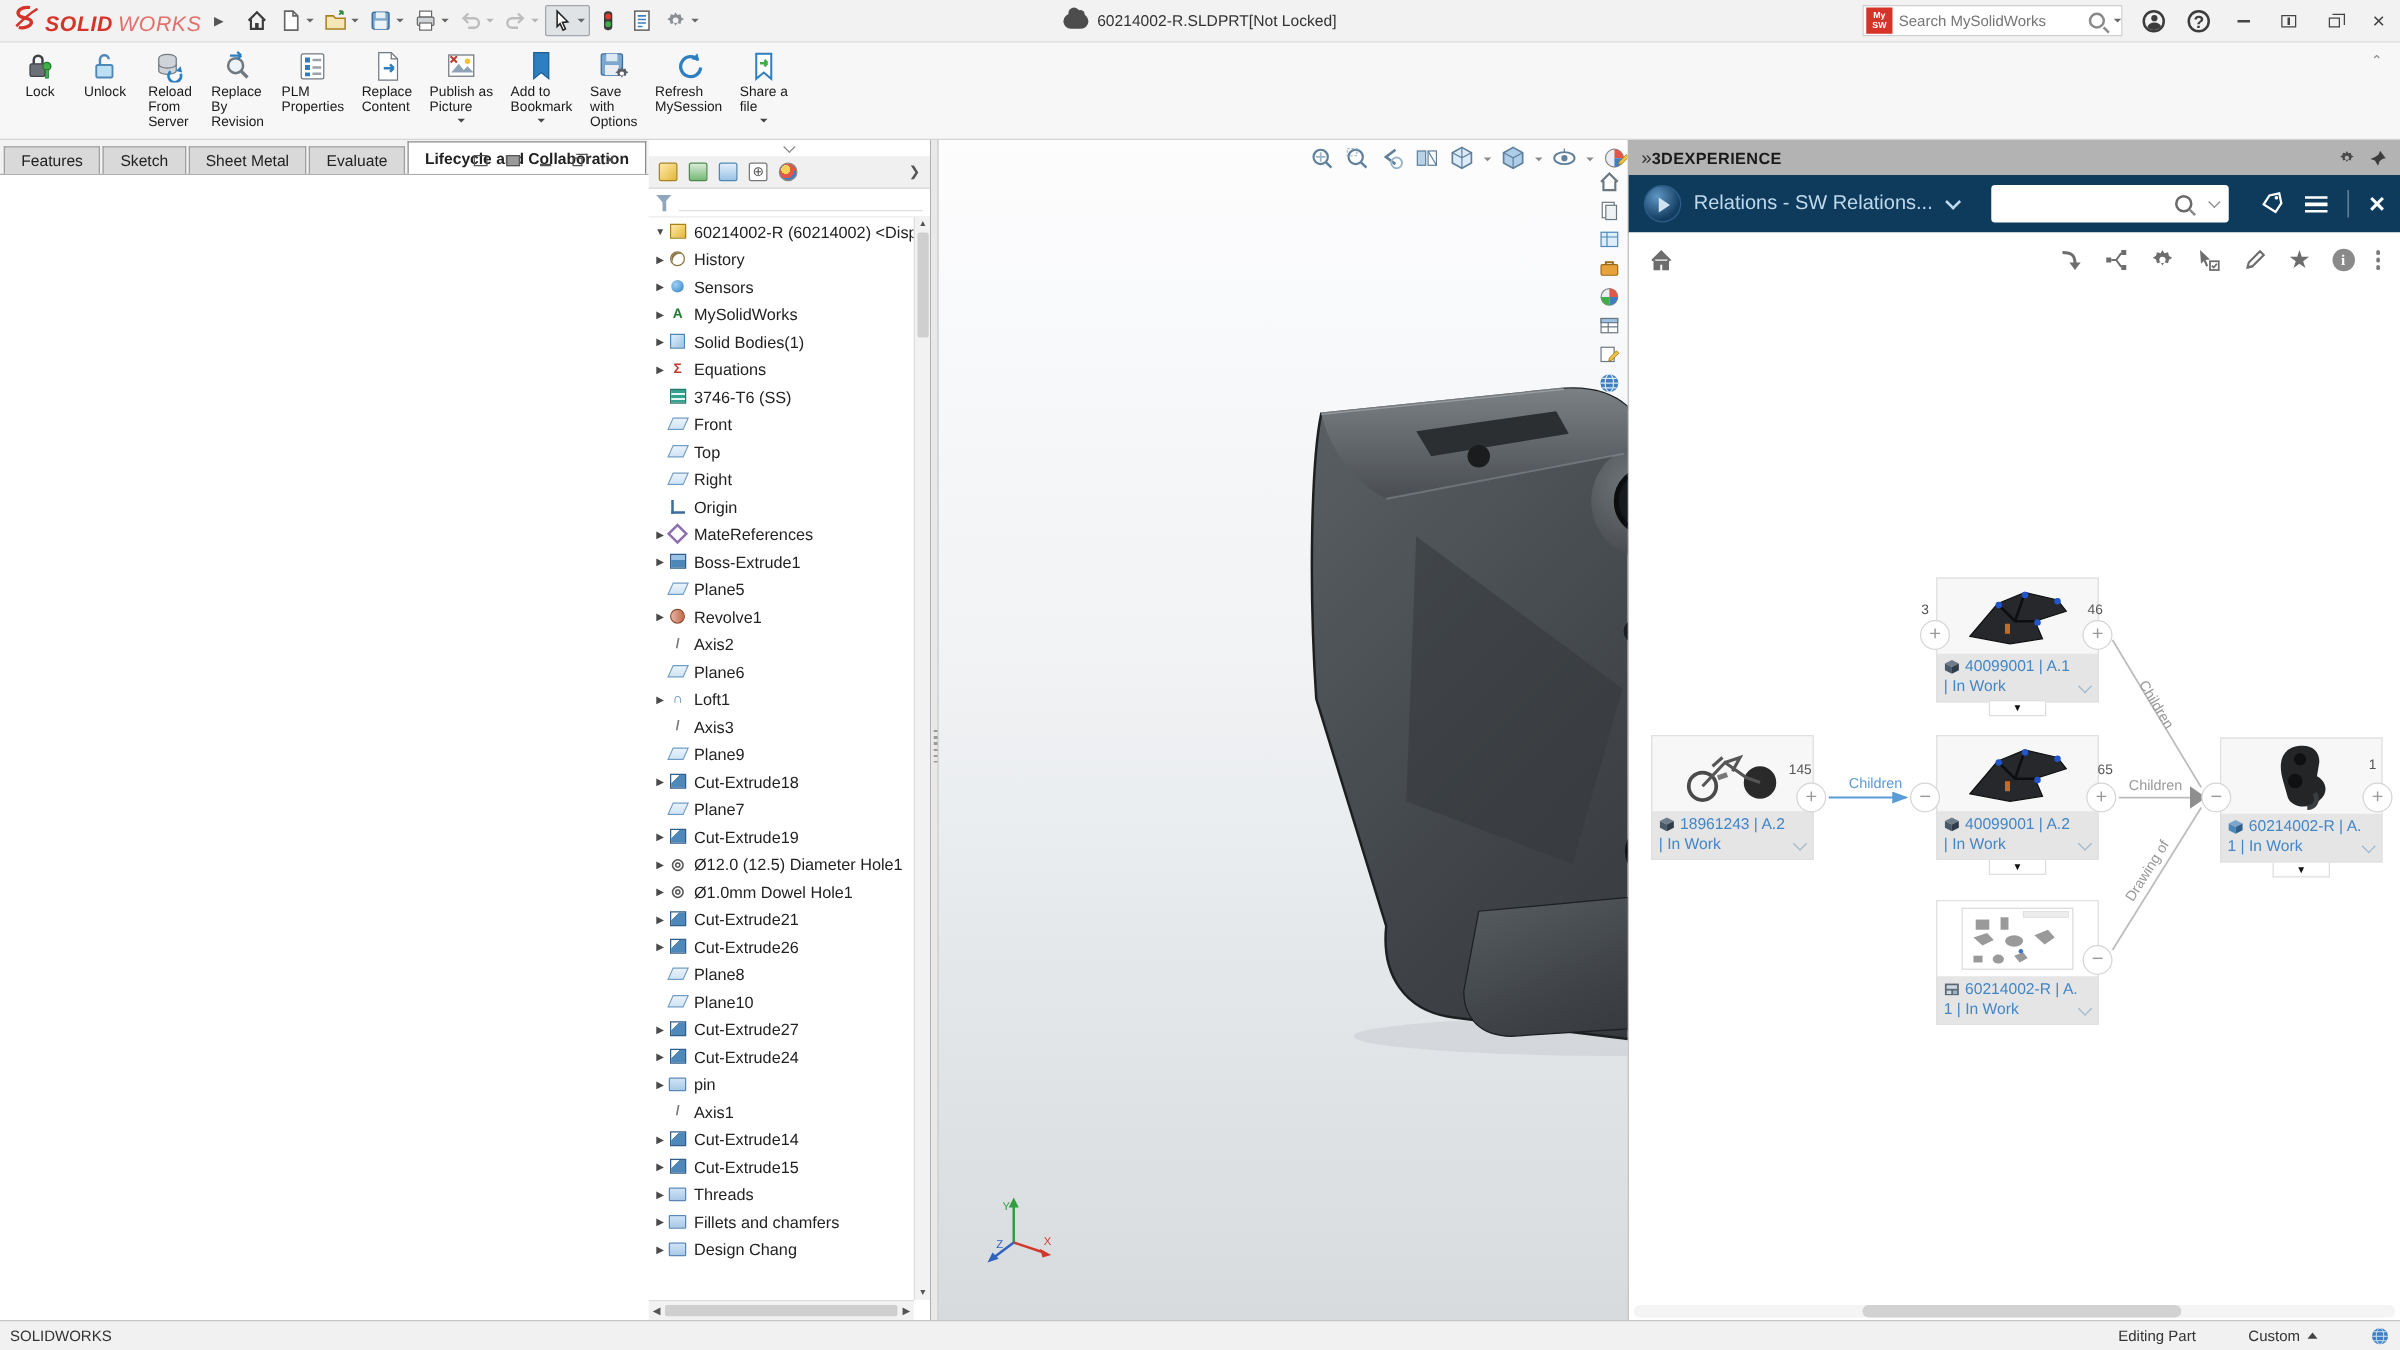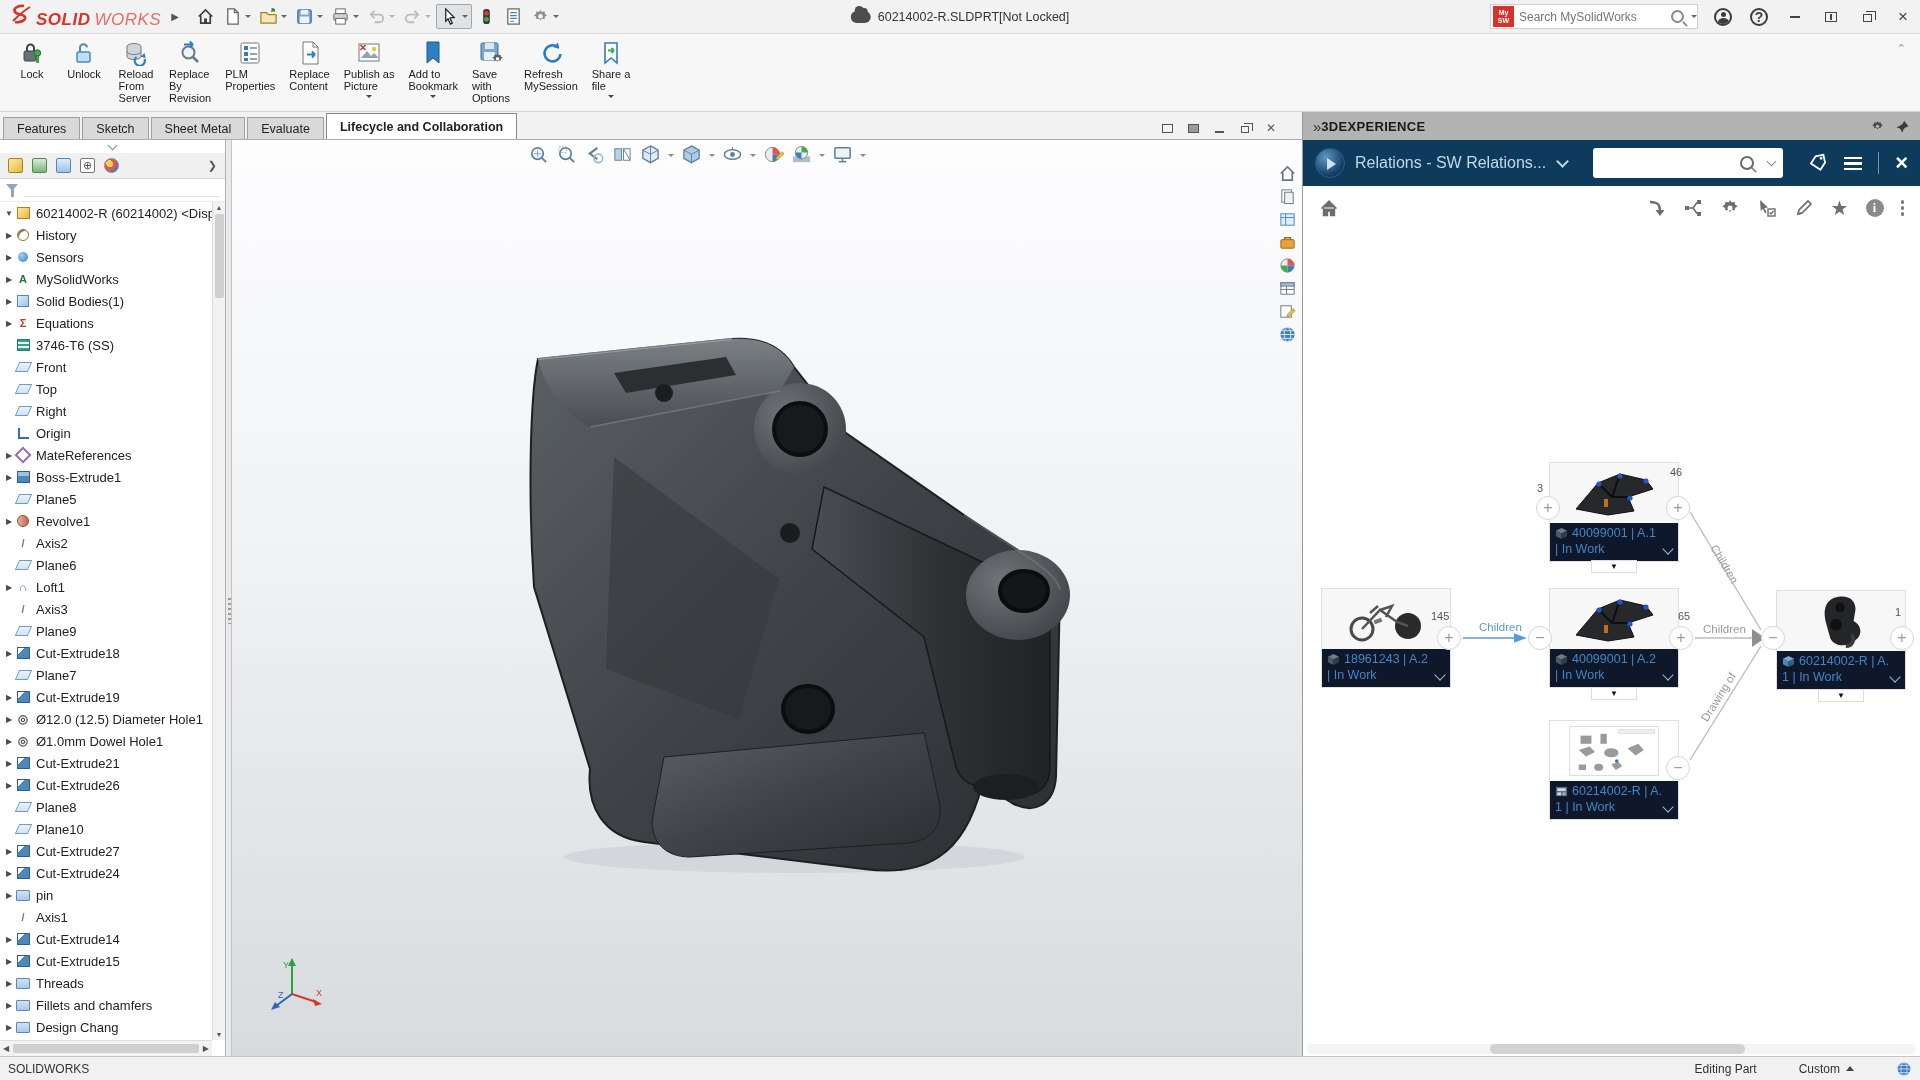--- a/index.html
+++ b/index.html
@@ -39,21 +39,21 @@
 .restore-glyph::after{content:"";position:absolute;left:2px;top:-4px;width:9px;height:8px;border:1.5px solid #444;border-bottom:none;border-left:none}
 
 #cmdbar{height:78px;background:#f7f7f7;border-bottom:1px solid #d4d4d4;display:flex;align-items:flex-start;padding:4px 4px 0 6px}
 .cbtn{display:flex;flex-direction:column;align-items:center;min-width:52px;padding:2px 7px;font-size:11px;color:#1a1a1a}
 .cbtn .cicon svg{width:26px;height:26px}
 .clabel{text-align:left;line-height:12px;margin-top:2px;white-space:pre-line}
 .dcaret{width:0;height:0;border:3.5px solid transparent;border-top-color:#444;margin-top:3px}
 #cmd-collapse{margin-left:auto;color:#888;font-size:11px;padding:4px 10px}
 
 #workspace{display:flex;height:944px}
-#sw-side{width:1302px;display:flex;flex-direction:column}
+#sw-side{width:1302px;display:flex;flex-direction:row}
 #tabrow{height:28px;background:#f2f2f2;border-bottom:1px solid #adadad;display:flex;align-items:flex-end;padding-left:3px;position:relative}
 .tab{height:22px;display:flex;align-items:center;padding:0 13px;font-size:12.5px;background:#d9d9d9;border:1px solid #9f9f9f;border-bottom:none;margin-right:2px;color:#222}
 .tab.active{background:#fff;font-weight:bold;height:26px;border-color:#8a8a8a}
 #docwin-controls{position:absolute;right:24px;bottom:5px;display:flex;gap:12px;align-items:center}
 .dw{width:14px;height:12px;display:flex;align-items:center;justify-content:center;color:#555;font-size:12px}
 .dw-box{width:11px;height:9px;border:1.5px solid #555}
 .dw-box.fill{background:#9a9a9a}
 .dw-min{width:9px;height:2px;background:#555;margin-top:7px}
 .dw-restore{width:8px;height:7px;border:1.5px solid #555;position:relative;margin-top:2px}
 .dw-restore::after{content:"";position:absolute;left:2px;top:-4px;width:8px;height:7px;border:1.5px solid #555;border-bottom:none;border-left:none}
@@ -135,21 +135,21 @@
 .wclose{color:#fff;font-size:22px;font-weight:bold;line-height:1}
 #px-content{flex:1;background:#fff;position:relative;overflow:hidden}
 #rel-toolbar{height:44px;display:flex;align-items:center;padding:0 16px}
 #rel-toolbar .right{margin-left:auto;display:flex;align-items:center;gap:17px}
 #rel-toolbar svg{width:20px;height:20px}
 .info-circ{width:18px;height:18px;border-radius:50%;background:#8a8a8a;color:#fff;font-size:12px;font-weight:bold;display:flex;align-items:center;justify-content:center;font-family:"Liberation Serif",serif}
 .kebab{display:flex;flex-direction:column;gap:2.5px}
 .kebab i{width:3.5px;height:3.5px;border-radius:50%;background:#7a7a7a}
 
 #graph{position:absolute;inset:0}
-.gnode{position:absolute;width:130px;background:#0f172a;border:1px solid #e0e0e0}
+.gnode{position:absolute;width:130px;background:#e5e5e5;border:1px solid #e0e0e0}
 .gthumb{height:60px;background:#f7f7f7;display:flex;align-items:center;justify-content:center;overflow:hidden}
 .glabel{padding:2px 5px 4px;font-size:12.5px;color:#4286c5;line-height:16px;position:relative}
 .glabel .l1{display:flex;align-items:center;gap:4px;white-space:nowrap}
 .glabel .nchev{position:absolute;right:6px;bottom:8px;width:8px;height:8px;border-right:1.8px solid #9fb8cc;border-bottom:1.8px solid #9fb8cc;transform:rotate(45deg)}
 .gcirc{position:absolute;width:24px;height:24px;border-radius:50%;background:#fff;border:1px solid #d5d5d5;color:#9a9a9a;font-size:16px;display:flex;align-items:center;justify-content:center;line-height:1}
 .cnt{position:absolute;font-size:11px;color:#555}
 .gexp{position:absolute;width:46px;height:13px;background:#fff;border:1px solid #dedede;display:flex;align-items:center;justify-content:center;font-size:8px;color:#111}
 .edge-label{position:absolute;font-size:11.5px;color:#9a9a9a;white-space:nowrap}
 .edge-label.blue{color:#5b9bd5}
 #px-hscroll{position:absolute;left:4px;right:4px;bottom:2px;height:10px;background:#f4f4f4;border-radius:5px}
@@ -958,21 +958,21 @@
                   <path d="M1 4 L7 7 L7 13 L1 10Z" fill="#4a5a68"></path>
                   <path d="M13 4 L7 7 L7 13 L13 10Z" fill="#2f3d4a"></path>
                 </svg>
                 <span>40099001 | A.1</span>
               </span>
             <span>| In Work</span>
             <span class="nchev"></span>
           </div>
         </div>
         <span class="cnt" style="left:234px;top:296px">3</span>
-        <span class="cnt" style="left:367px;top:280px">46</span>
+        <span class="cnt" style="left:367px;top:296px">46</span>
         <div class="gcirc" style="left:233px;top:310px">+</div>
         <div class="gcirc" style="left:363px;top:310px">+</div>
         <div class="gexp" style="left:288px;top:374px">▼</div>
 
         <div class="gnode" style="left:246px;top:402px">
           <div class="gthumb">
             <svg width="92" height="52" viewBox="0 0 92 52">
                 <path d="M8 42 L30 16 L52 7 L78 13 L85 22 L60 30 L66 44 L40 48 Z" fill="#26282b" stroke="#101112"></path>
                 <path d="M30 16 L44 30 L60 30 M52 7 L44 30" stroke="#0d0e0f" stroke-width="2" fill="none"></path>
                 <circle cx="52" cy="9" r="2.6" fill="#2255cc"></circle>

